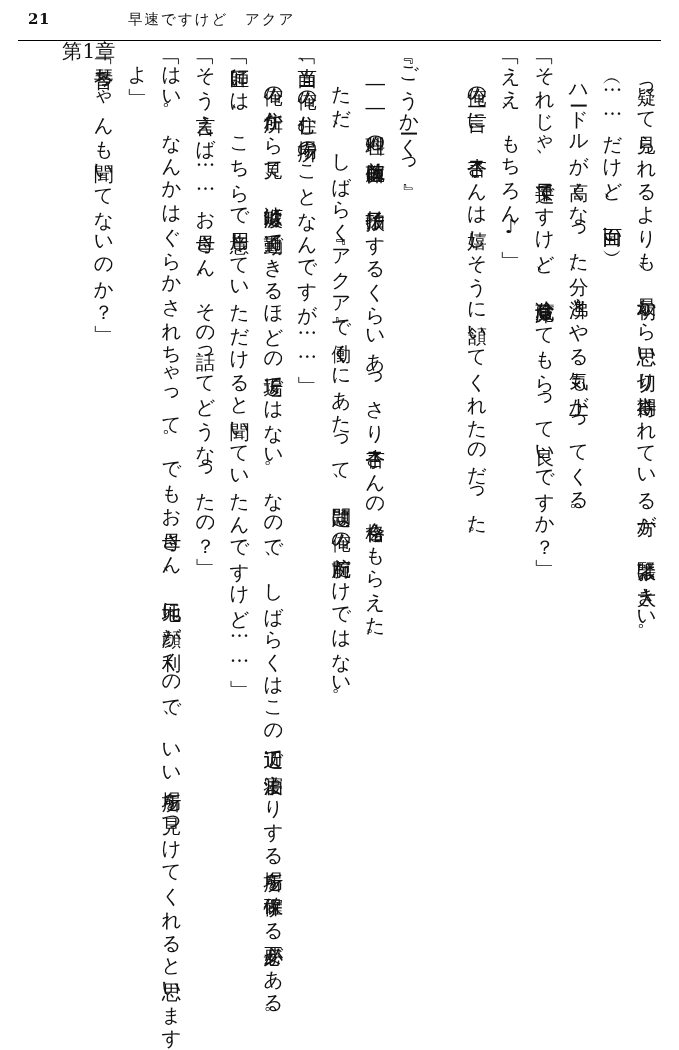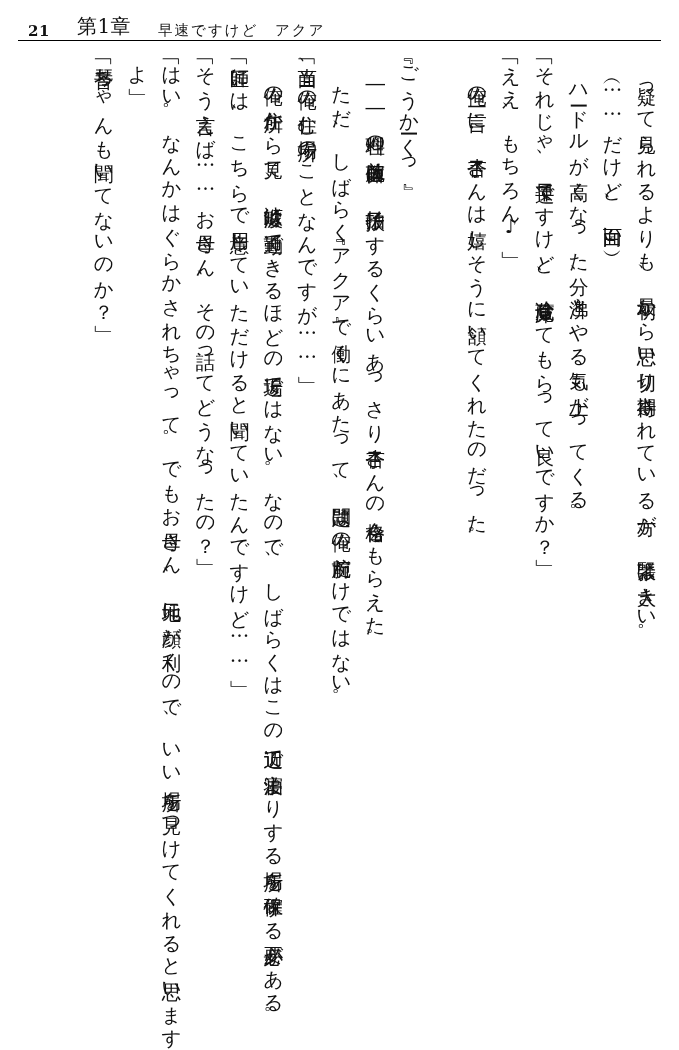--- a/index.html
+++ b/index.html
@@ -22,22 +22,22 @@
     box-sizing: border-box;
   }
   
   .header {
     position: absolute;
     top: 10px;
     left: 28px;
     right: 28px;
     height: 30px;
     display: flex;
-    align-items: flex-end;
-    gap: 27px;
+    align-items: flex-start;
+    gap: 12px;
     font-size: 15px;
     letter-spacing: 0.5px;
   }
   .header .folio {
     font-weight: bold;
     font-size: 15px;
   }
   .header .chapno {
     font-size: 20px;
     margin-top: 28px;

